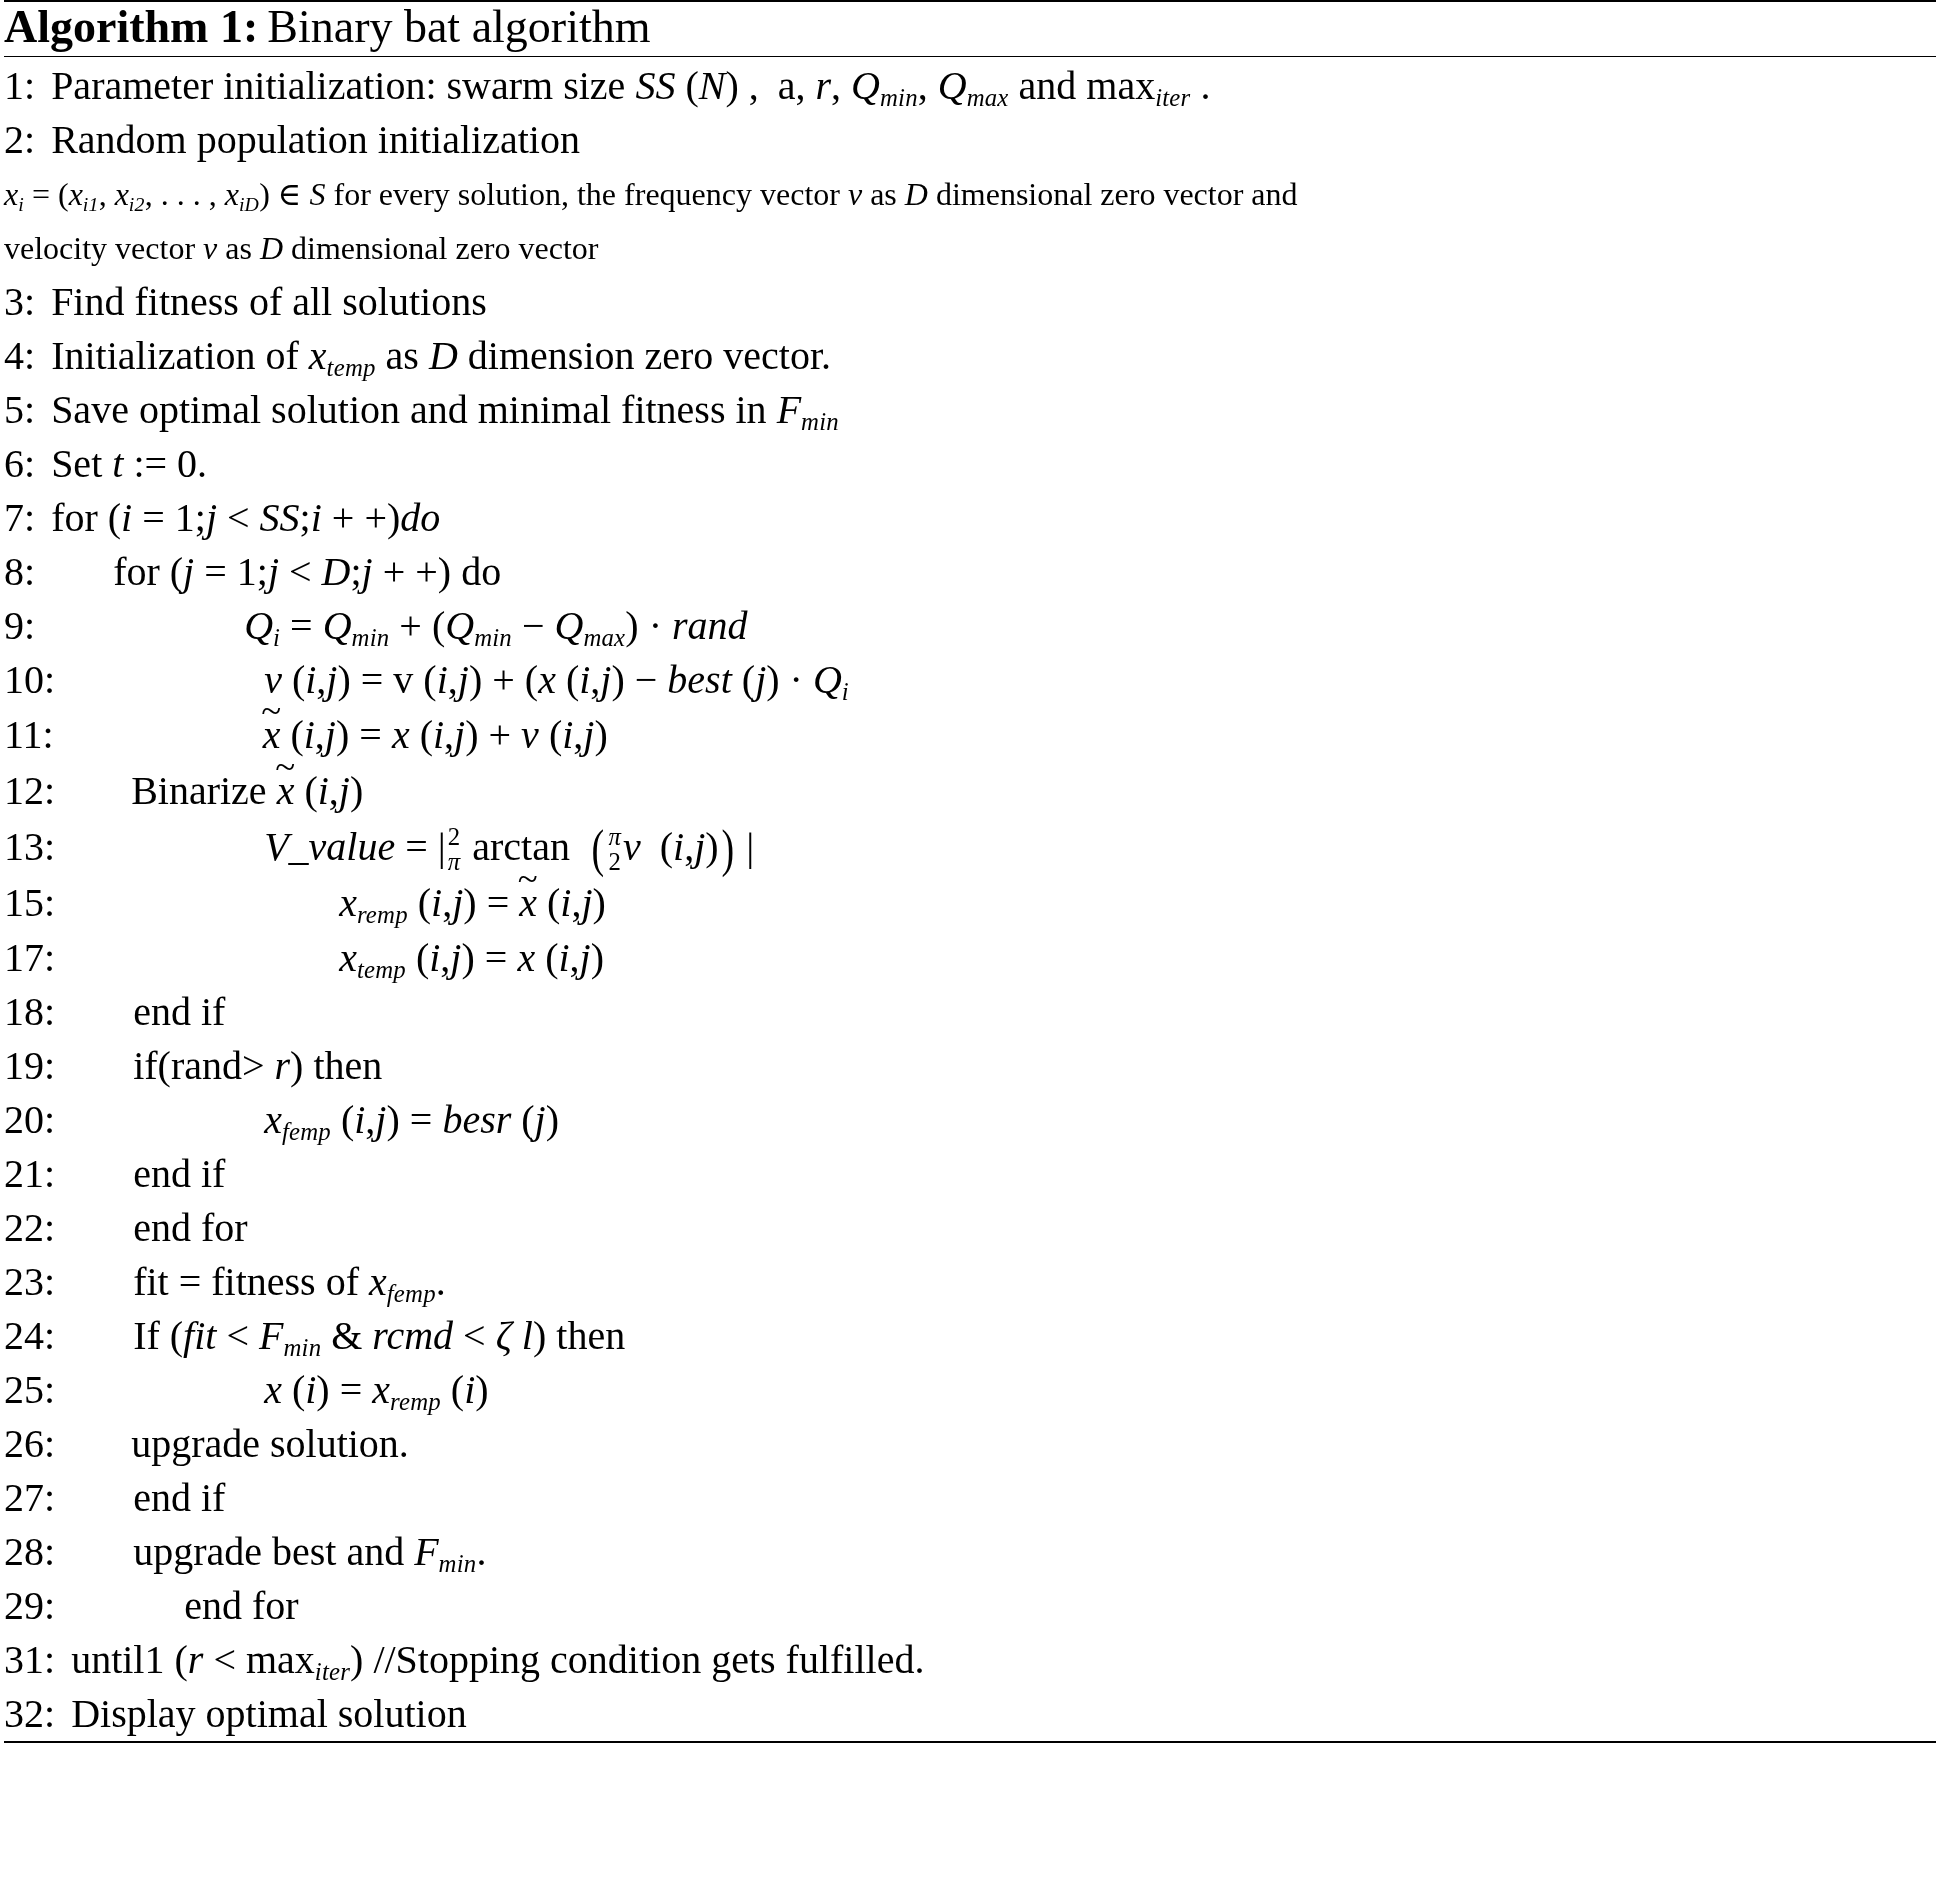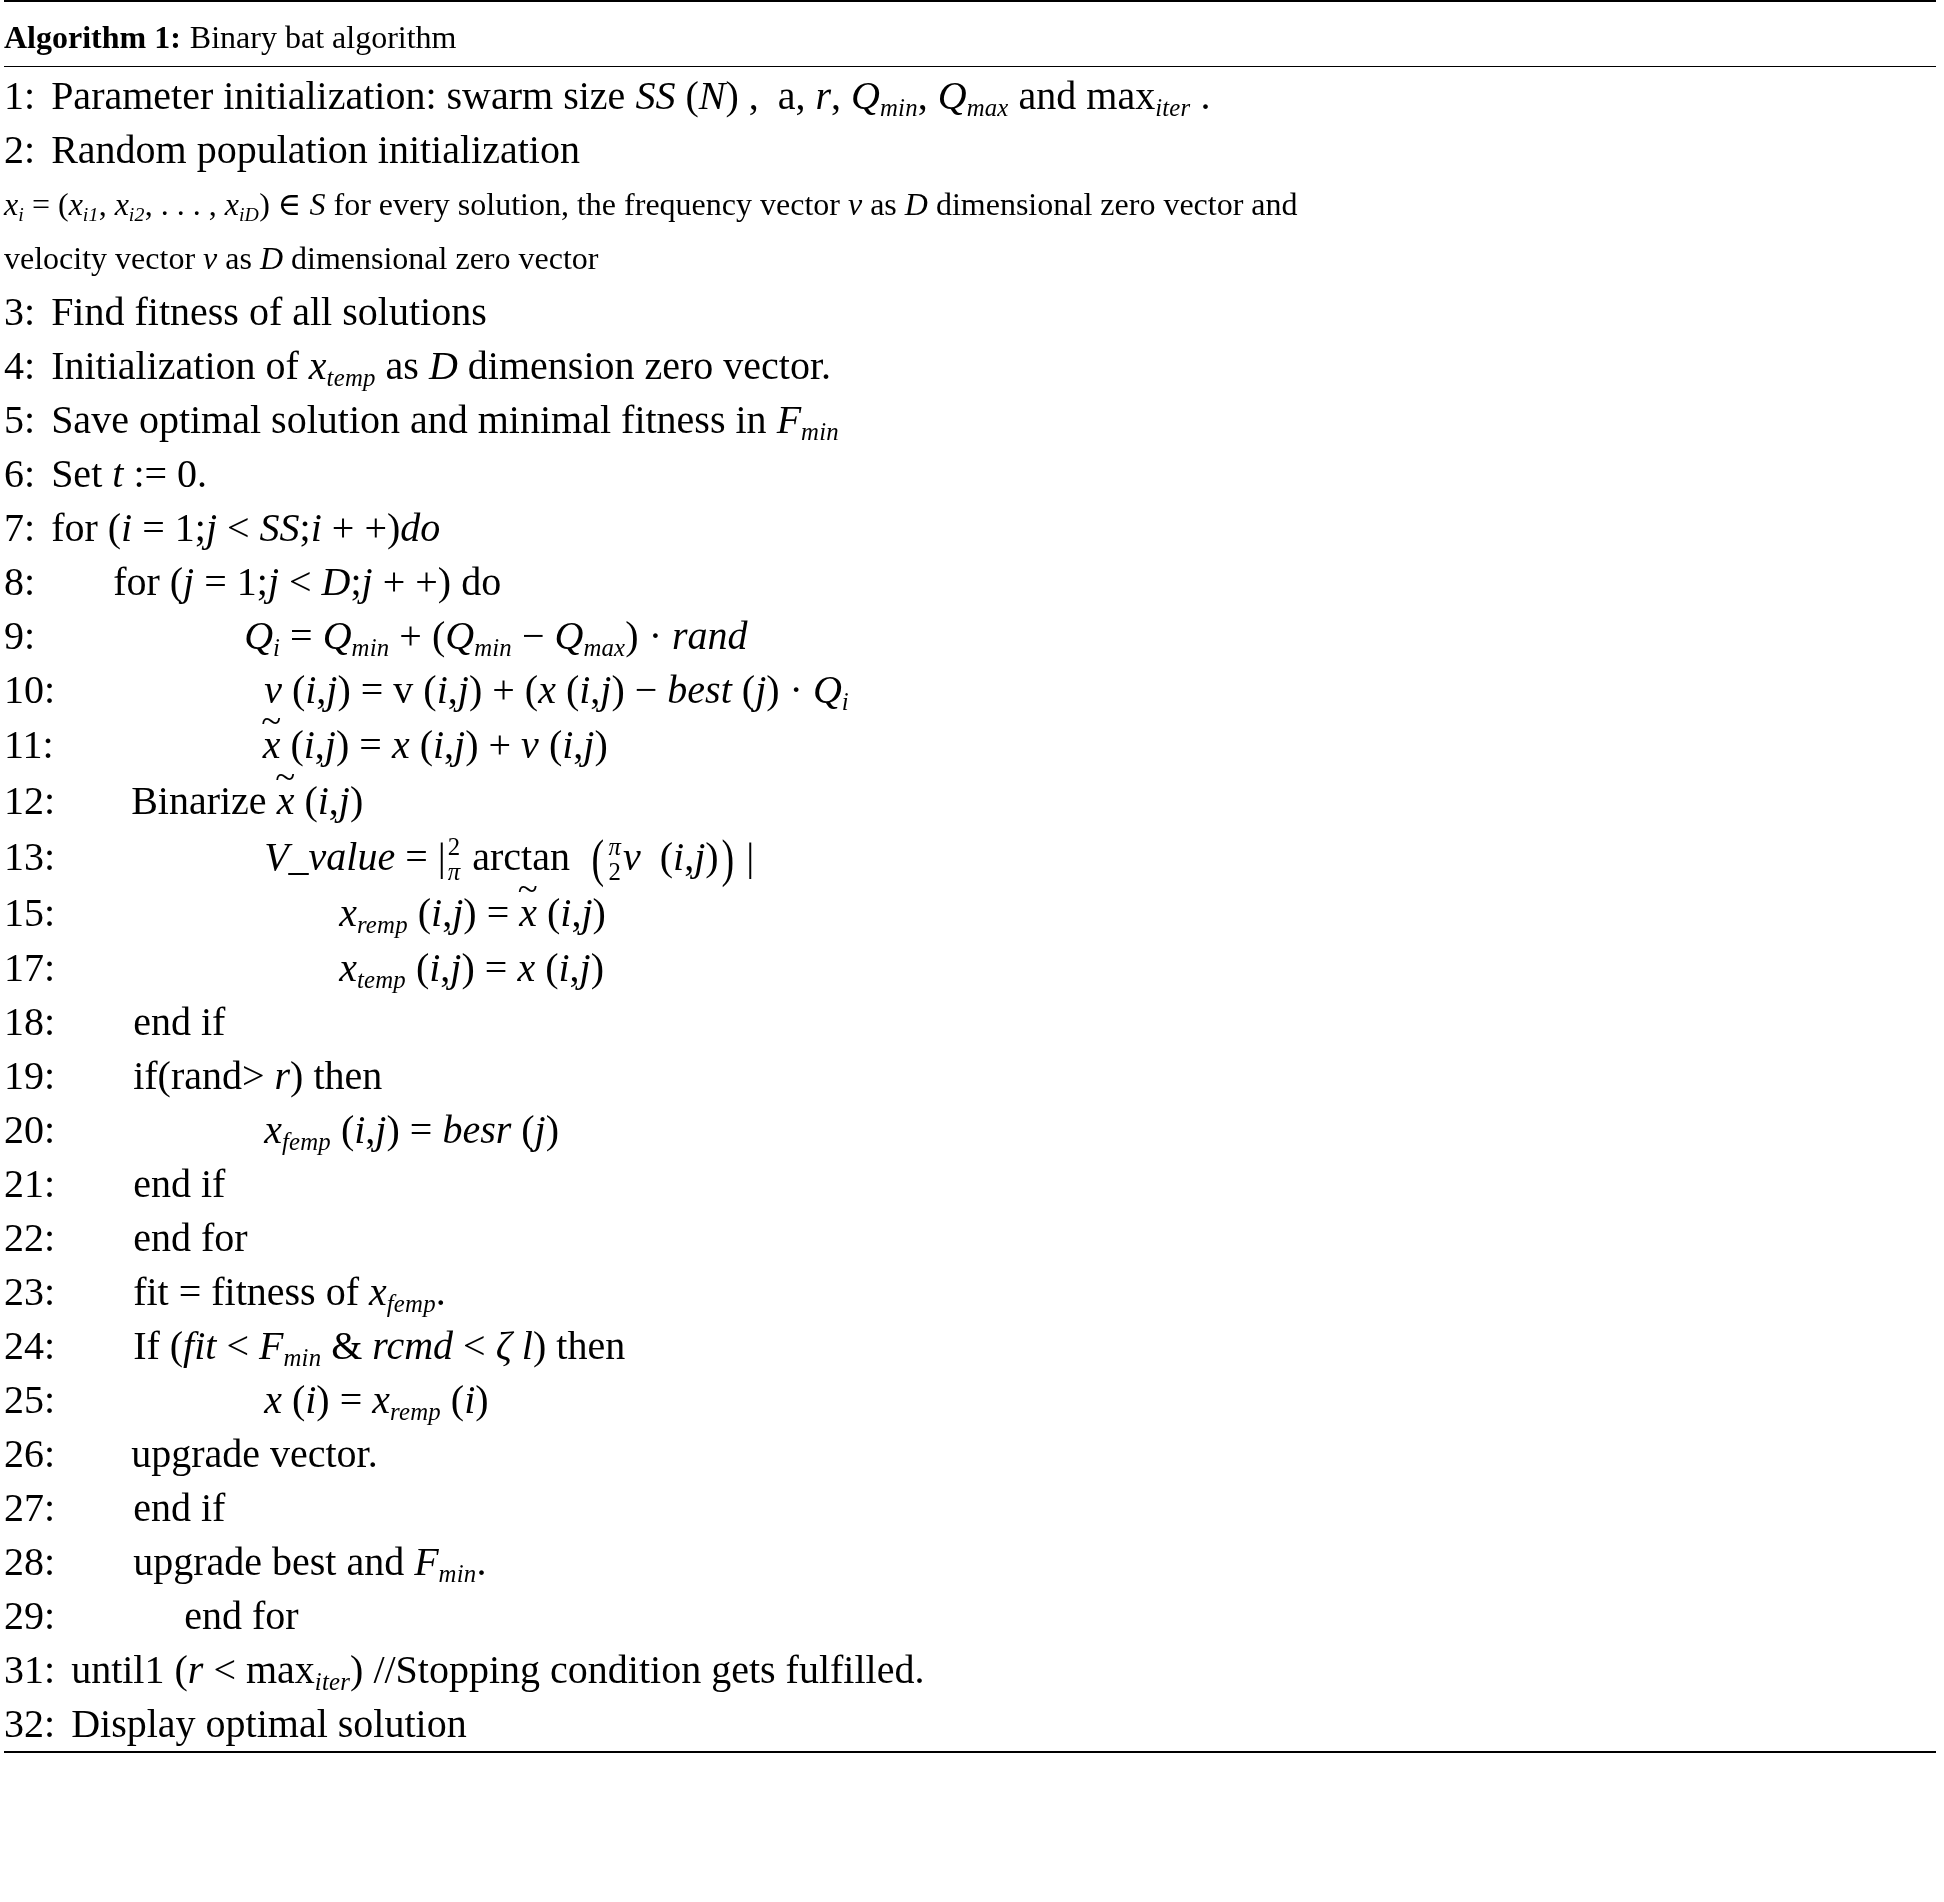--- a/index.html
+++ b/index.html
@@ -25,23 +25,23 @@
     margin: 0;
     height: 0;
   }
   .rule-thin {
     border: 0;
     border-top: 1.5px solid #000;
     margin: 0;
     height: 0;
   }
   .algo-title {
-    font-size: 32px;
+    font-size: 46px;
     line-height: 50px;
-    padding: 10px 0 4px 0;
+    padding: 0 0 4px 0;
     white-space: nowrap;
   }
   .algo-title .kw {
     font-weight: bold;
   }
   .algo-body {
     padding-top: 2px;
   }
   .line {
     display: block;
@@ -175,21 +175,21 @@
     <div class="line i1"><span class="ln">21:</span><span class="body-txt">end if</span></div>
 
     <div class="line i1"><span class="ln">22:</span><span class="body-txt">end for</span></div>
 
     <div class="line i1"><span class="ln">23:</span><span class="body-txt">fit = fitness of <i>x</i><sub>femp</sub>.</span></div>
 
     <div class="line i1"><span class="ln">24:</span><span class="body-txt">If (<i>fit</i> &lt; <i>F</i><sub>min</sub> &amp; <i>rcmd</i> &lt; <i>ζ l</i>) then</span></div>
 
     <div class="line i3"><span class="ln">25:</span><span class="body-txt"><i>x</i> (<i>i</i>) = <i>x</i><sub>remp</sub> (<i>i</i>)</span></div>
 
-    <div class="line i2"><span class="ln">26:</span><span class="body-txt">upgrade vector.</span></div>
+    <div class="line i2"><span class="ln">26:</span><span class="body-txt">upgrade solution.</span></div>
 
     <div class="line i1"><span class="ln">27:</span><span class="body-txt">end if</span></div>
 
     <div class="line i1"><span class="ln">28:</span><span class="body-txt">upgrade best and <i>F</i><sub>min</sub>.</span></div>
 
     <div class="line i6"><span class="ln">29:</span><span class="body-txt"> end for</span></div>
 
 
     <div class="line i0"><span class="ln">31:</span><span class="body-txt"> until1 (<i>r</i> &lt; max<sub>iter</sub>) //Stopping condition gets fulfilled.</span></div>
 

